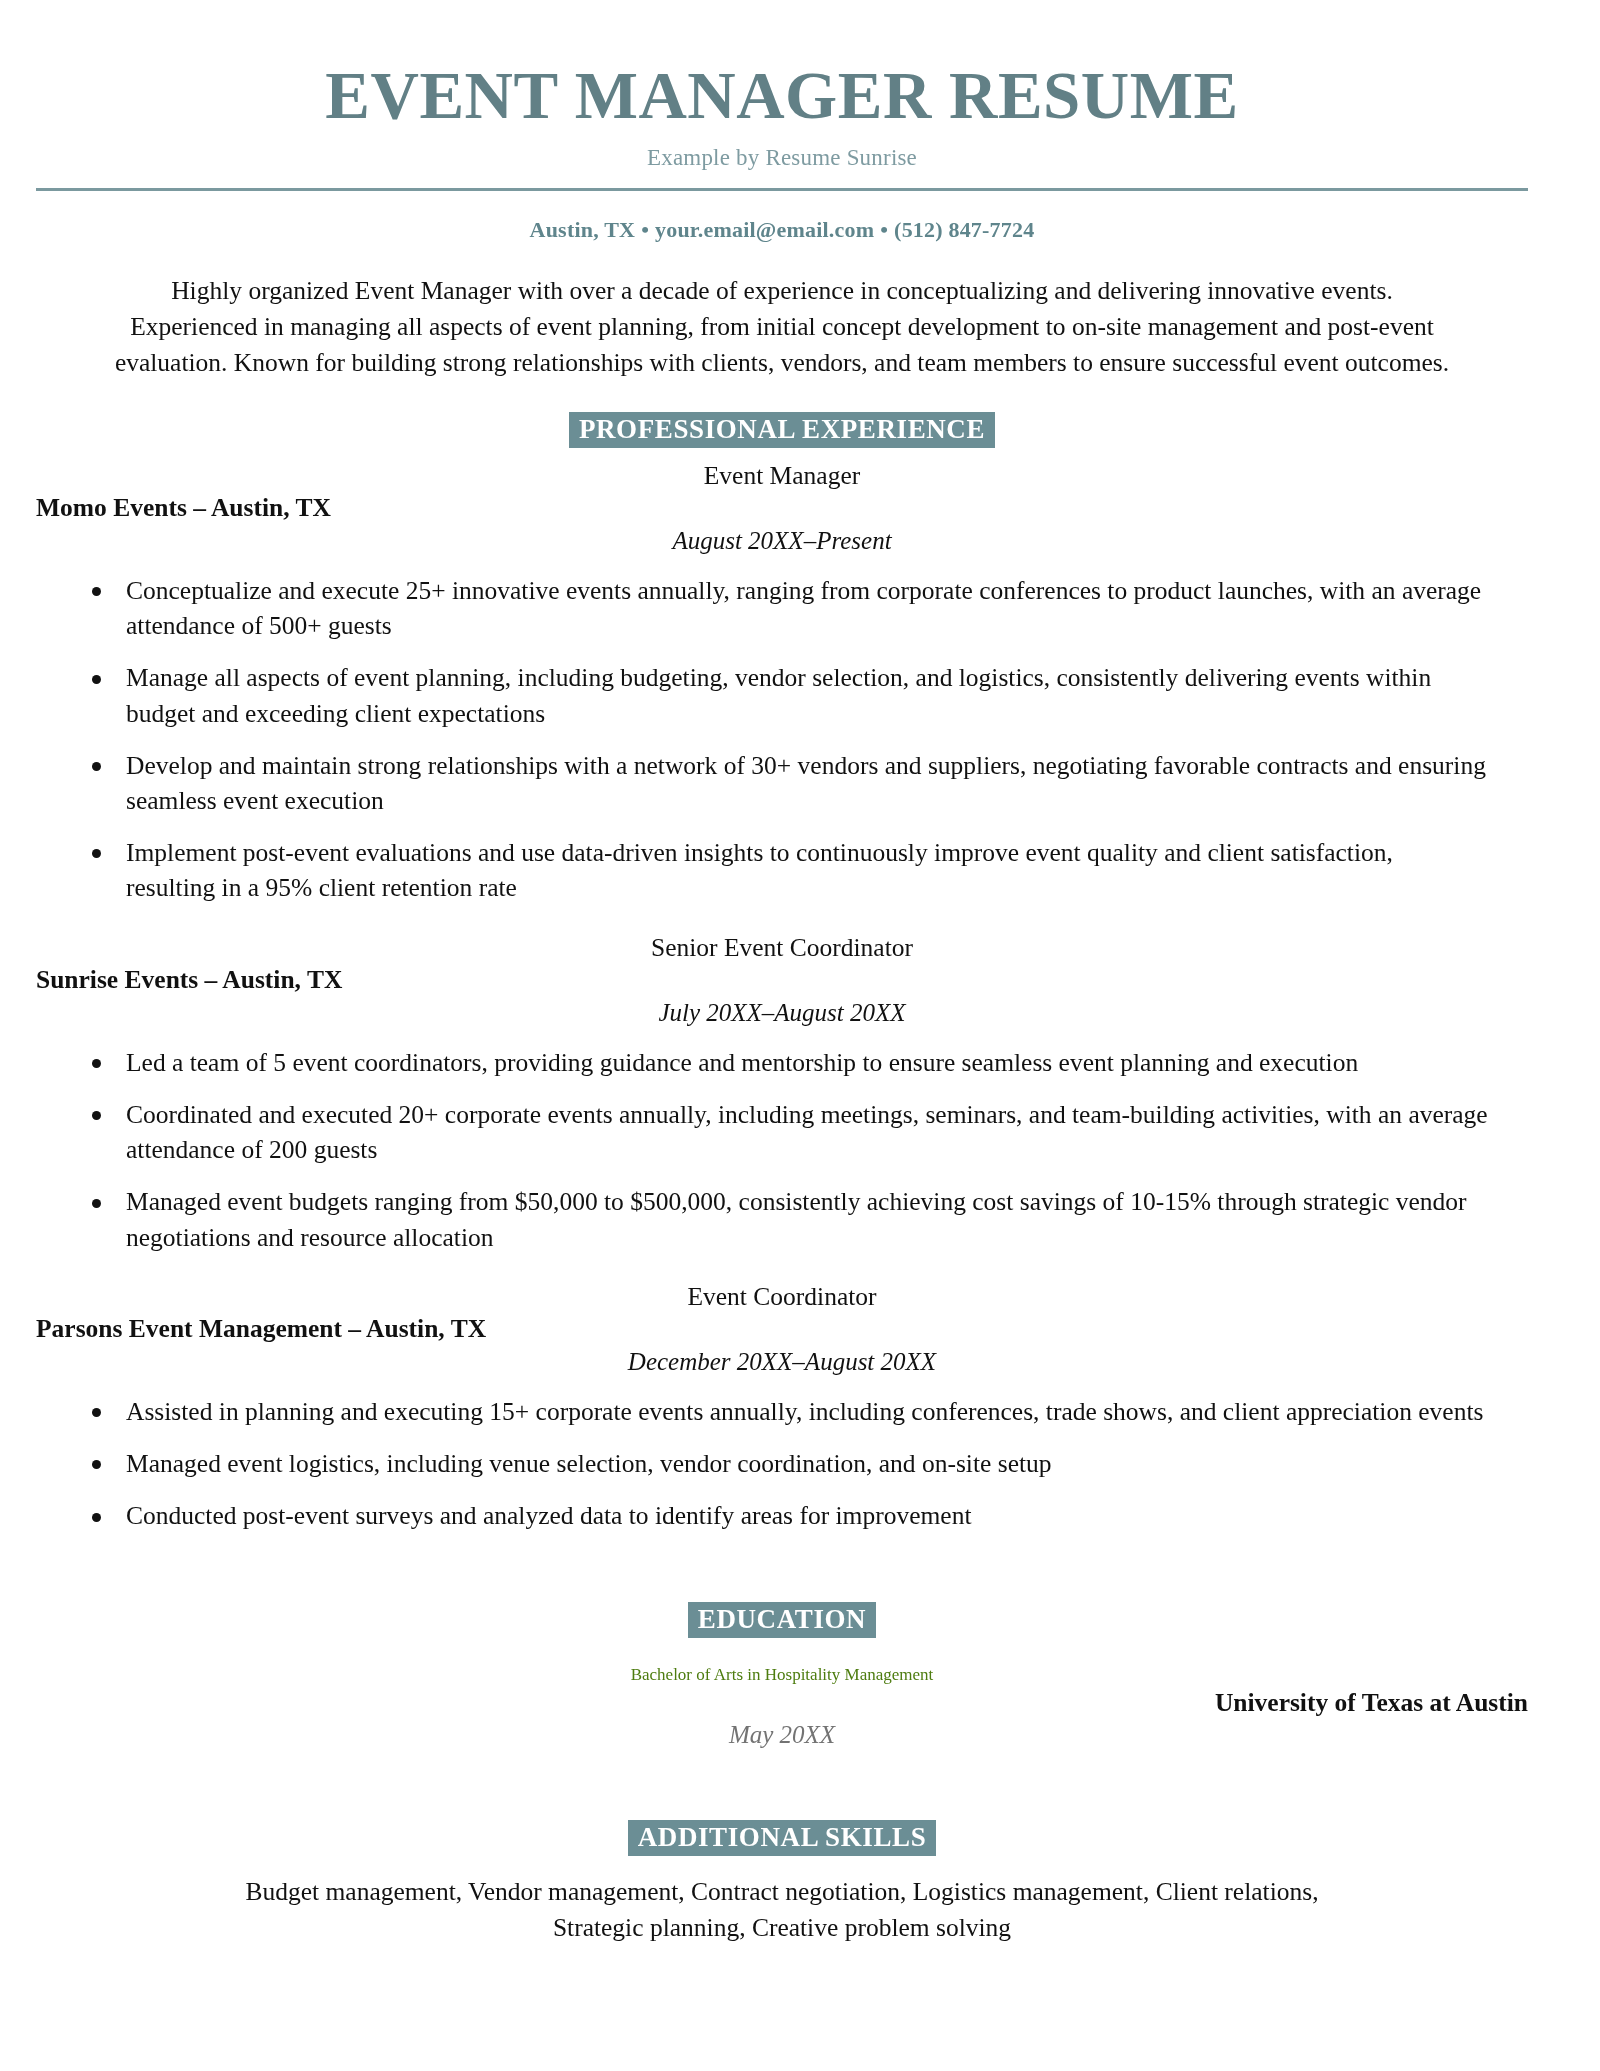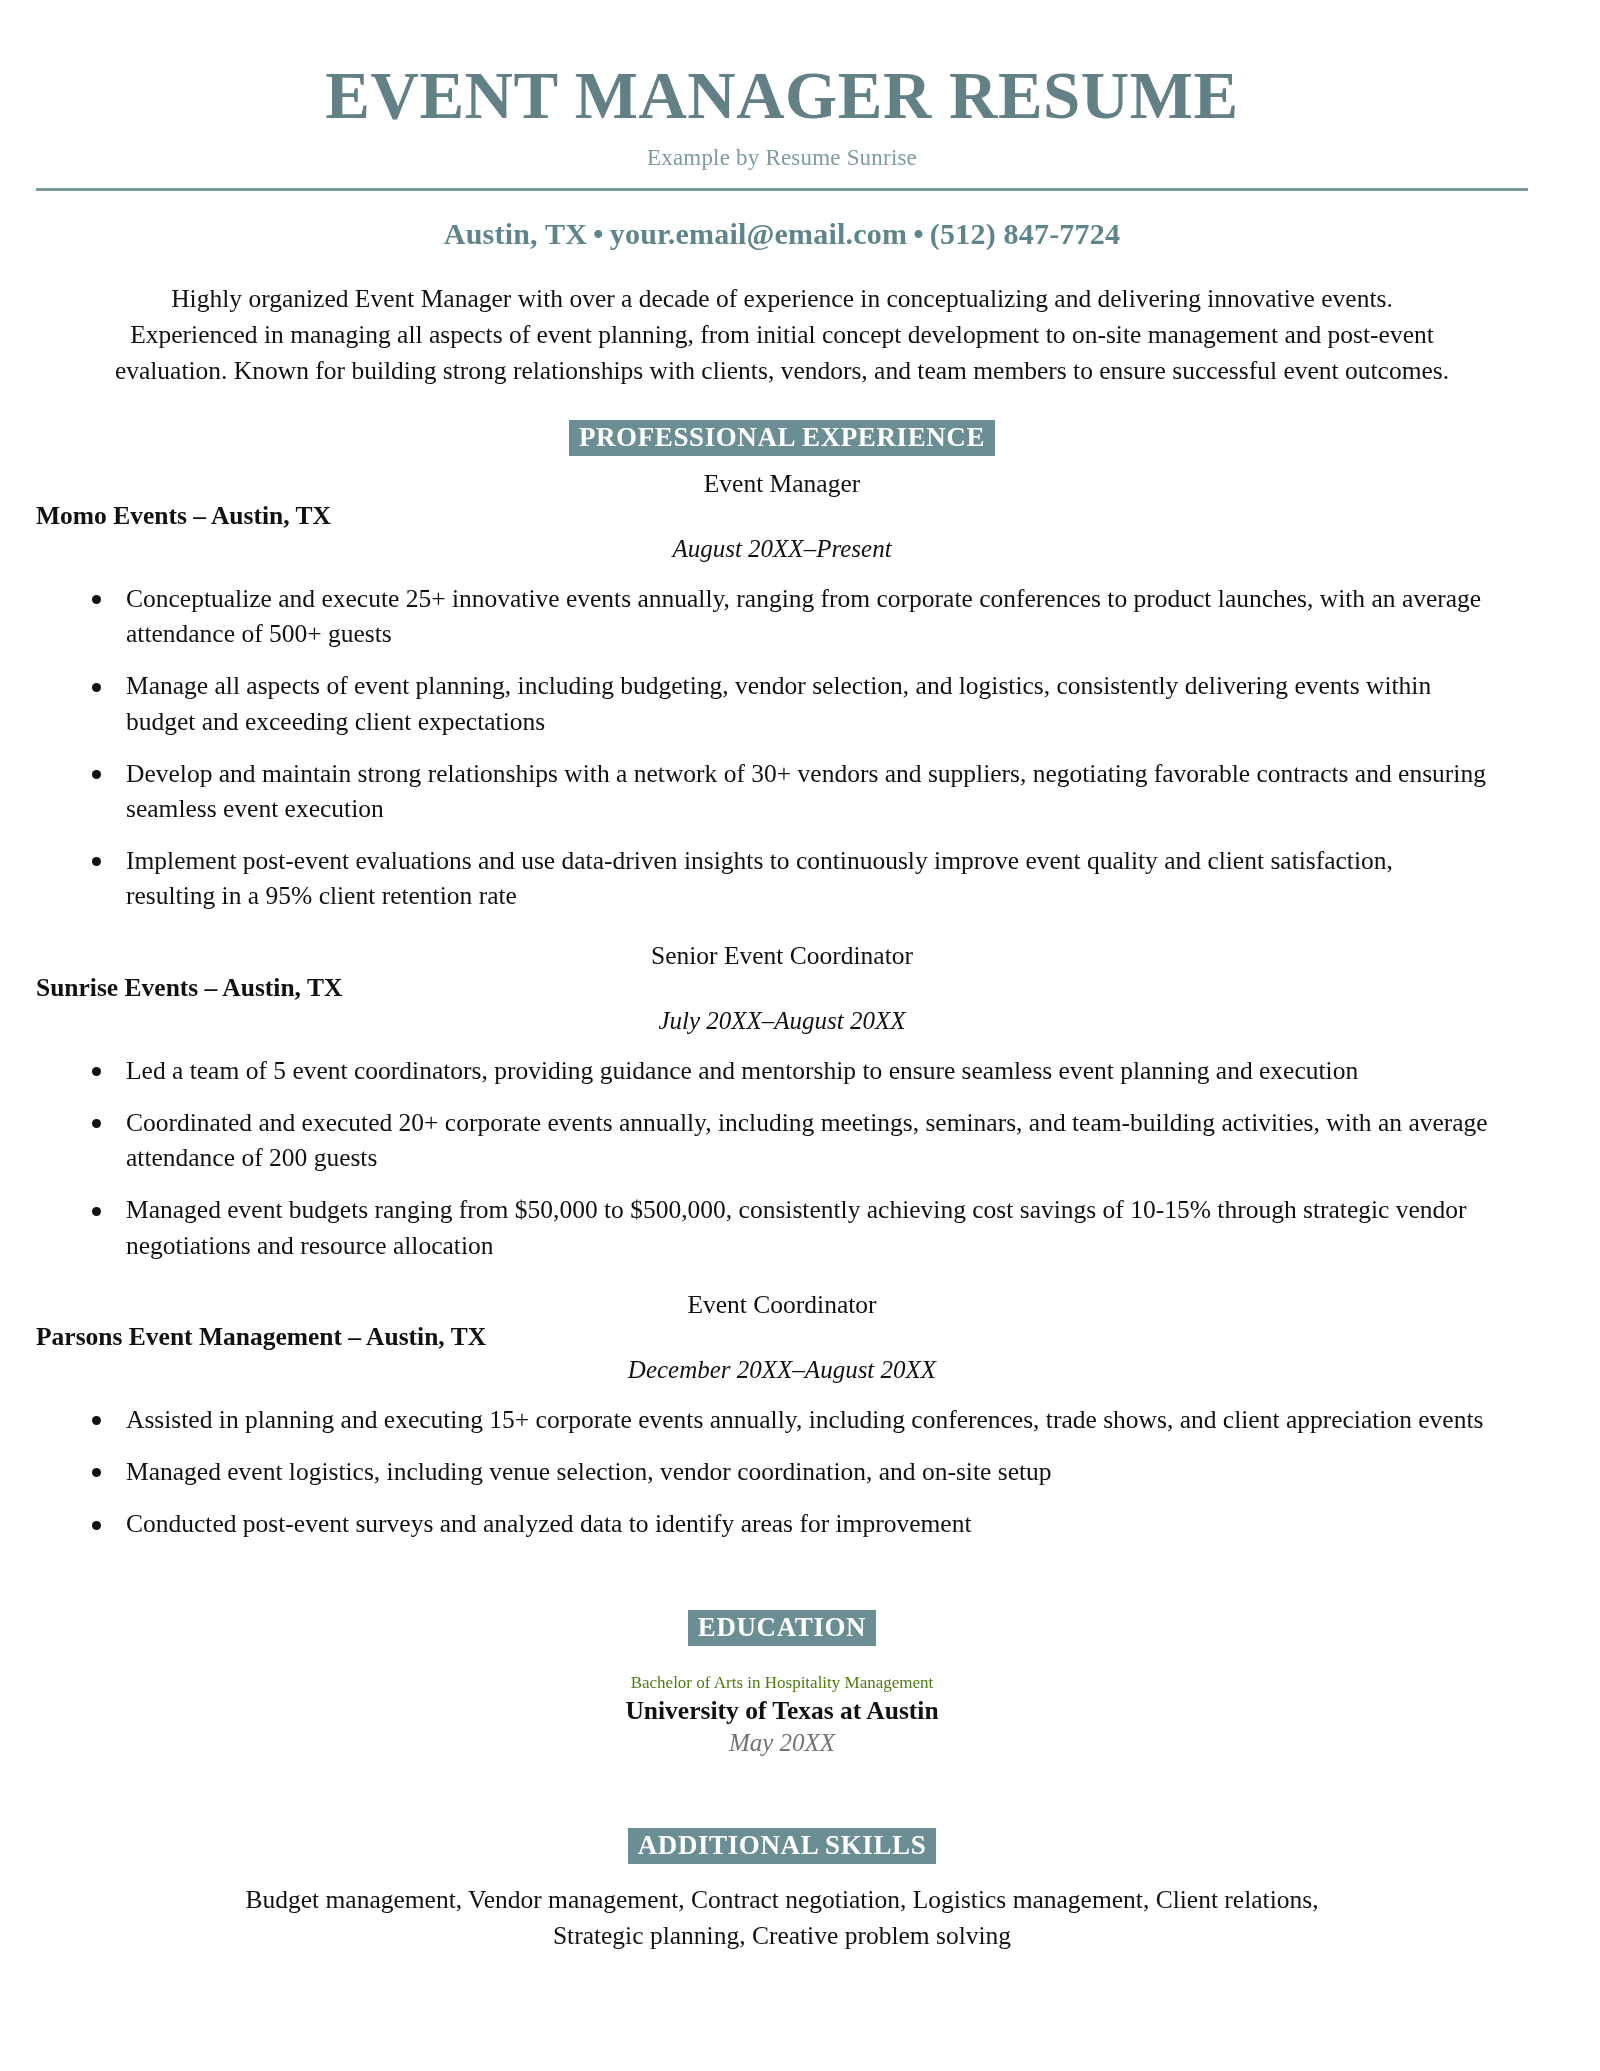--- a/index.html
+++ b/index.html
@@ -47,21 +47,21 @@
   }
   .header-rule {
     margin-top: 17px;
     height: 3px;
     background: #7b999f;
     width: 100%;
   }
   .contact-line {
     margin-top: 26px;
     text-align: center;
-    font-size: 30px;
+    font-size: 22px;
     font-weight: 700;
     color: #5f858c;
     letter-spacing: 0.2px;
   }
   .contact-sep {
     padding: 0 6px;
   }
 
   
   .summary {
@@ -154,20 +154,21 @@
   .edu-degree {
     font-size: 17px;
     line-height: 1.3;
     color: #4d7c0f;
   }
   .edu-school {
     font-size: 25.5px;
     font-weight: 700;
     line-height: 1.3;
     color: #111;
+    text-align: right;
   }
   .edu-date {
     font-size: 25px;
     font-style: italic;
     line-height: 1.3;
     color: #737373;
   }
 
   
   .skills-wrap {

